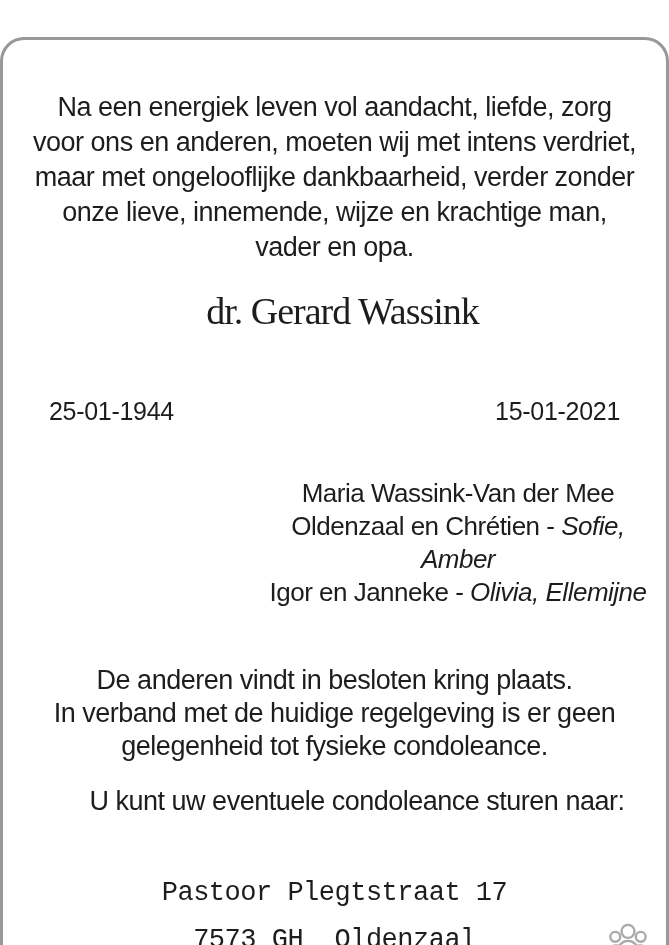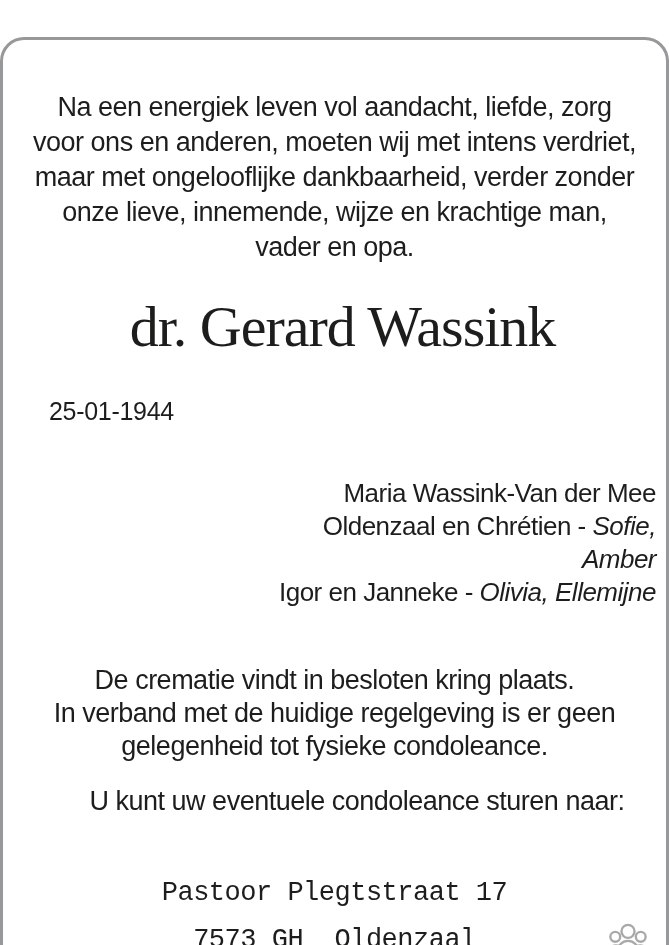--- a/index.html
+++ b/index.html
@@ -32,23 +32,23 @@
     white-space: pre-line;
     font-weight: normal;
   }
   .opening {
     top: 50px;
     font-size: 27px;
     line-height: 35px;
     letter-spacing: -0.5px;
   }
   .name {
-    top: 252px;
+    top: 236px;
     font-family: "Liberation Serif", serif;
-    font-size: 58px;
+    font-size: 38px;
     line-height: 70px;
     letter-spacing: -1px;
     padding-left: 16px;
   }
   .dates {
     position: absolute;
     top: 354px;
     left: 0;
     right: 0;
     display: flex;
@@ -57,21 +57,21 @@
     font-size: 25px;
     line-height: 35px;
     letter-spacing: -0.3px;
     gap: 12px;
   }
   .family {
     position: absolute;
     top: 437px;
     left: 257px;
     right: 10px;
-    text-align: right;
+    text-align: center;
     font-size: 26px;
     line-height: 33px;
     letter-spacing: -0.5px;
   }
   .family-line em {
     font-style: italic;
   }
   .closing {
     top: 624px;
     font-size: 27px;
@@ -113,35 +113,36 @@
   <p class="block opening">Na een energiek leven vol aandacht, liefde, zorg
 voor ons en anderen, moeten wij met intens verdriet,
 maar met ongelooflijke dankbaarheid, verder zonder
 onze lieve, innemende, wijze en krachtige man,
 vader en opa.</p>
 
   <h1 class="block name">dr. Gerard Wassink</h1>
 
   <div class="dates">
     <span>25-01-1944</span>
+    <span>15-01-2021</span>
   </div>
 
   <div class="family">
     <div class="family-line">
       <span>Maria Wassink-Van der Mee</span><em></em>
     </div>
     <div class="family-line">
       <span>Oldenzaal en Chrétien - </span><em>Sofie, Amber</em>
     </div>
     <div class="family-line">
       <span>Igor en Janneke - </span><em>Olivia, Ellemijne</em>
     </div>
   </div>
 
-  <p class="block closing">De crematie vindt in besloten kring plaats.
+  <p class="block closing">De anderen vindt in besloten kring plaats.
 In verband met de huidige regelgeving is er geen
 gelegenheid tot fysieke condoleance.</p>
 
   <p class="block send">U kunt uw eventuele condoleance sturen naar:</p>
 
   <p class="block address">Pastoor Plegtstraat 17
 7573 GH&nbsp; Oldenzaal</p>
 
   <div class="family-icon">
     <svg viewBox="0 0 55 55" fill="none" stroke="#a9a9a9" stroke-width="2.6" xmlns="http://www.w3.org/2000/svg">

